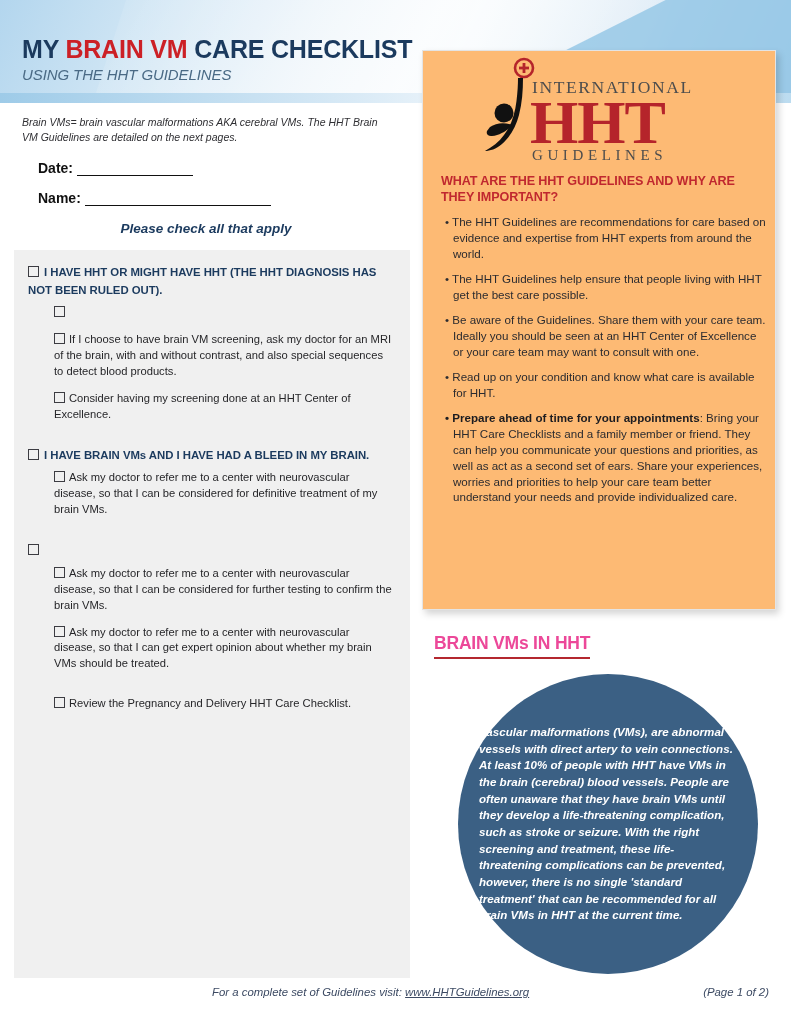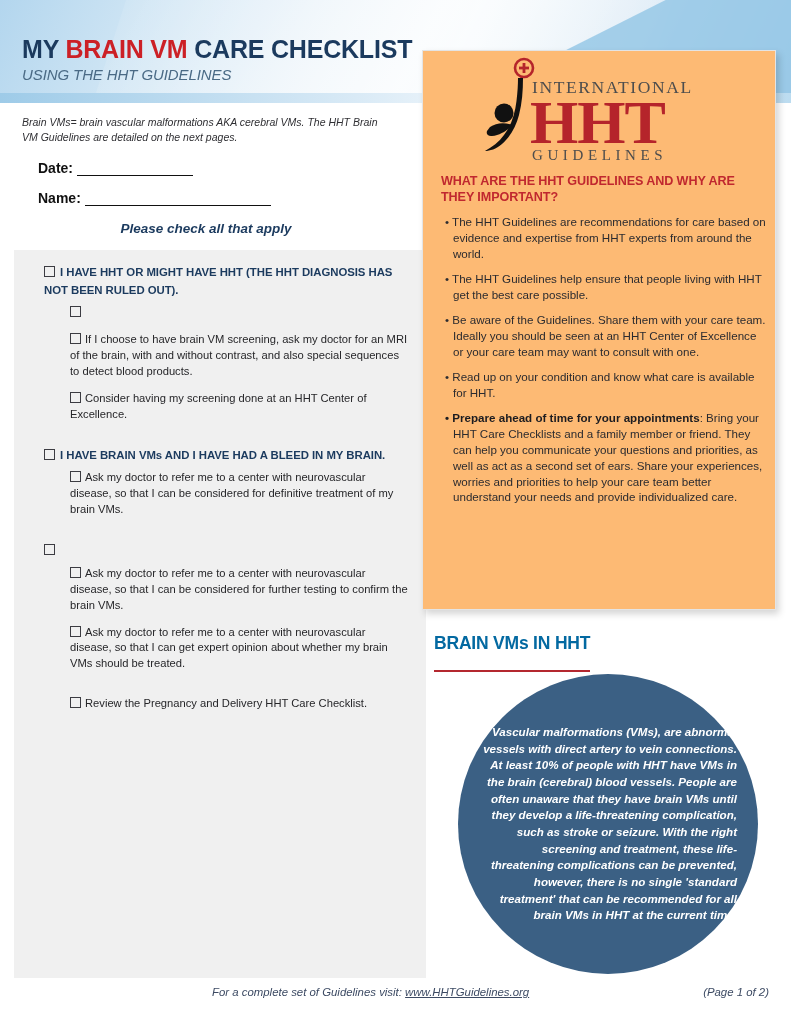--- a/index.html
+++ b/index.html
@@ -58,21 +58,21 @@
   #date-line{width:116px;}
   #name-line{width:186px;}
   #check-all-label{
     position:absolute;left:0;top:221px;width:412px;text-align:center;
     font-size:13.5px;font-weight:bold;font-style:italic;color:#1b3a5e;
   }
 
   
   #checklist-panel{
     position:absolute;left:14px;top:250px;width:396px;height:728px;
-    background:#f0f0f0;overflow:hidden;padding-left:16px;
+    background:#f0f0f0;overflow:hidden;
   }
   #checklist-inner{position:relative;padding:14px 16px 0 14px;z-index:2;}
   .check-group{margin-bottom:6px;}
   .group-head{
     font-size:11.4px;font-weight:bold;color:#1b3a5e;line-height:1.55;
     letter-spacing:-.05px;margin-bottom:6px;
   }
   .group-head .cb{margin-right:5px;}
   .sub-item{
     margin:0 0 11px 26px;font-size:11.2px;line-height:1.42;color:#262629;
@@ -99,32 +99,32 @@
   }
   .bullet{
     font-size:11.6px;line-height:1.38;color:#2b2b2f;margin:0 0 9px 0;
     padding-left:12px;text-indent:-8px;
   }
   .bullet b{font-weight:bold;color:#1c1c20;}
 
   
   #brainvm-heading{
     position:absolute;left:434px;top:633px;
-    font-size:17.5px;font-weight:bold;color:#0369a1;
-    border-bottom:2.2px solid #b4282f;padding-bottom:16px;
+    font-size:17.5px;font-weight:bold;color:#ec4899;
+    border-bottom:2.2px solid #b4282f;padding-bottom:3px;
     letter-spacing:-.2px;
   }
   #brainvm-circle{
     position:absolute;left:458px;top:674px;width:300px;height:300px;
     border-radius:50%;background:#3b6084;
     display:flex;align-items:center;justify-content:center;
     z-index:3;
   }
   #brainvm-text{
-    width:258px;text-align:right;color:#ffffff;
+    width:258px;text-align:left;color:#ffffff;
     font-size:11.6px;font-style:italic;font-weight:bold;line-height:1.44;
   }
 
   
   #footer{
     position:absolute;left:0;top:986px;width:791px;
     font-size:11.4px;font-style:italic;color:#3c4a63;
   }
   #footer-note{position:absolute;left:212px;top:0;white-space:nowrap;}
   #footer-link{color:#3c4a63;text-decoration:underline;}

